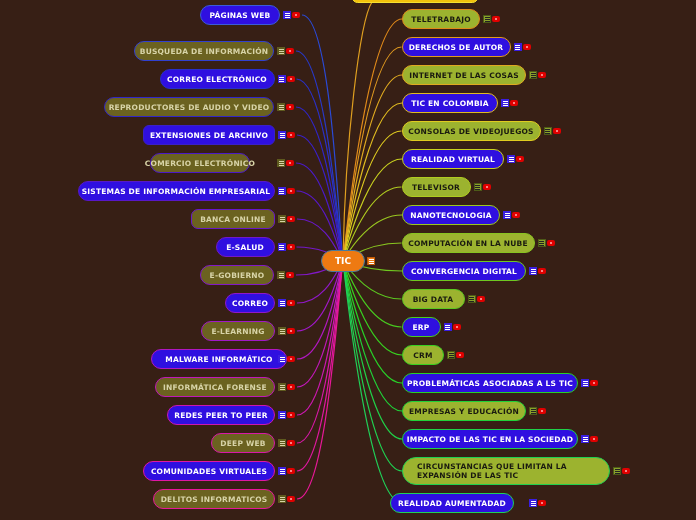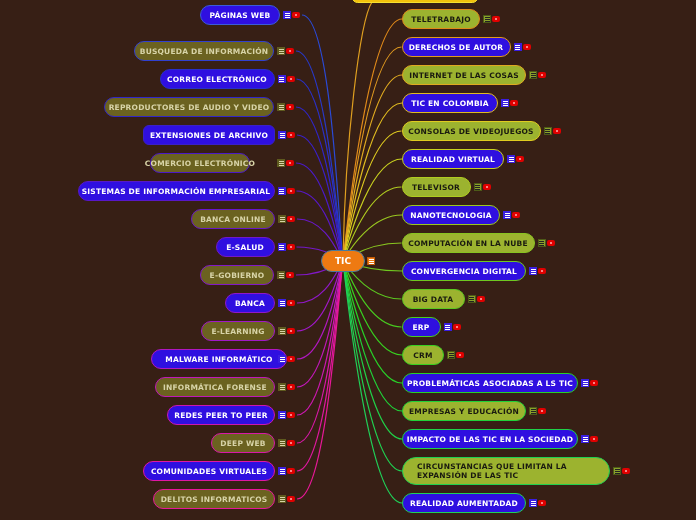--- a/index.html
+++ b/index.html
@@ -140,21 +140,21 @@
       <span>SISTEMAS DE INFORMACIÓN EMPRESARIAL</span>
     </div>
     <div class="icons" style="left: 277.5px; top: 187px;">
       <div class="note blue">
         <i></i>
         <i></i>
         <i></i>
       </div>
       <div class="dot"></div>
     </div>
-    <div class="node olive" style="left: 191px; top: 209px; width: 84px; border-color: rgb(104, 24, 200);">
+    <div class="node olive" style="left: 191px; top: 209px; width: 84px; border-color: rgb(104, 24, 200); border-radius: 7px;">
       <span>BANCA ONLINE</span>
     </div>
     <div class="icons" style="left: 278px; top: 215px;">
       <div class="note olive">
         <i></i>
         <i></i>
         <i></i>
       </div>
       <div class="dot"></div>
     </div>
@@ -174,21 +174,21 @@
     </div>
     <div class="icons" style="left: 277px; top: 271px;">
       <div class="note olive">
         <i></i>
         <i></i>
         <i></i>
       </div>
       <div class="dot"></div>
     </div>
     <div class="node blue" style="left: 225px; top: 293px; width: 50px; border-color: rgb(144, 24, 200);">
-      <span>BANCA</span>
+      <span>CORREO</span>
     </div>
     <div class="icons" style="left: 278px; top: 299px;">
       <div class="note blue">
         <i></i>
         <i></i>
         <i></i>
       </div>
       <div class="dot"></div>
     </div>
     <div class="node olive" style="left: 201px; top: 321px; width: 74px; border-color: rgb(160, 24, 200);">
@@ -450,21 +450,21 @@
       <span>CIRCUNSTANCIAS QUE LIMITAN LA EXPANSIÓN DE LAS TIC</span>
     </div>
     <div class="icons" style="left: 613px; top: 467px;">
       <div class="note lime">
         <i></i>
         <i></i>
         <i></i>
       </div>
       <div class="dot"></div>
     </div>
-    <div class="node blue" style="left: 402px; top: 493px; width: 124px; border-color: rgb(32, 208, 88);">
+    <div class="node blue" style="left: 390px; top: 493px; width: 124px; border-color: rgb(32, 208, 88);">
       <span>REALIDAD AUMENTADAD</span>
     </div>
     <div class="icons" style="left: 529px; top: 499px;">
       <div class="note blue">
         <i></i>
         <i></i>
         <i></i>
       </div>
       <div class="dot"></div>
     </div>

